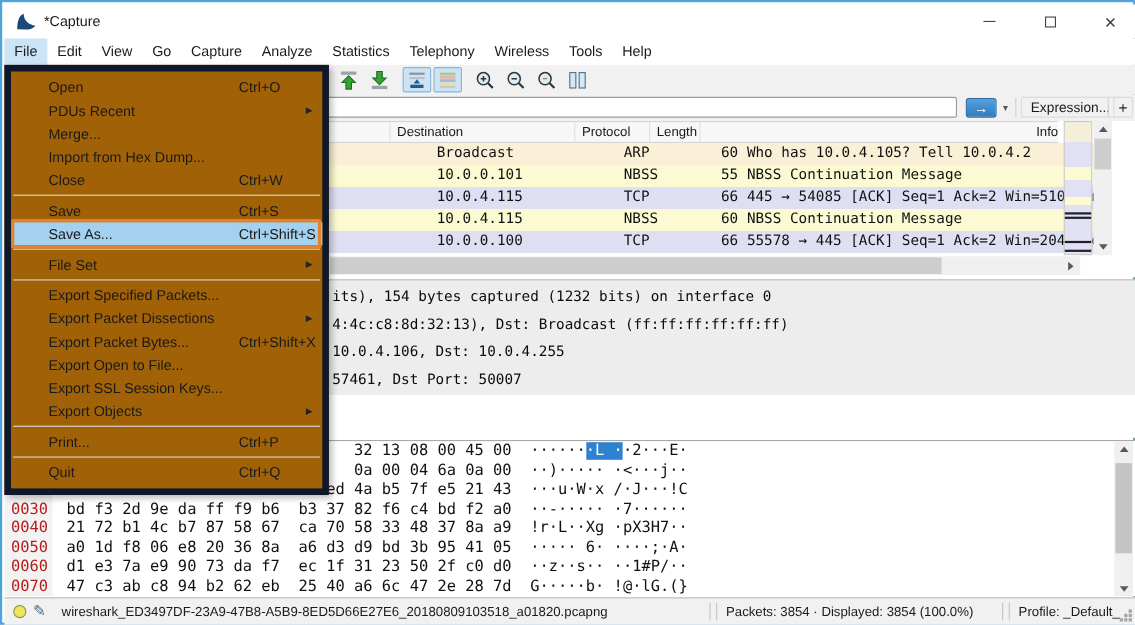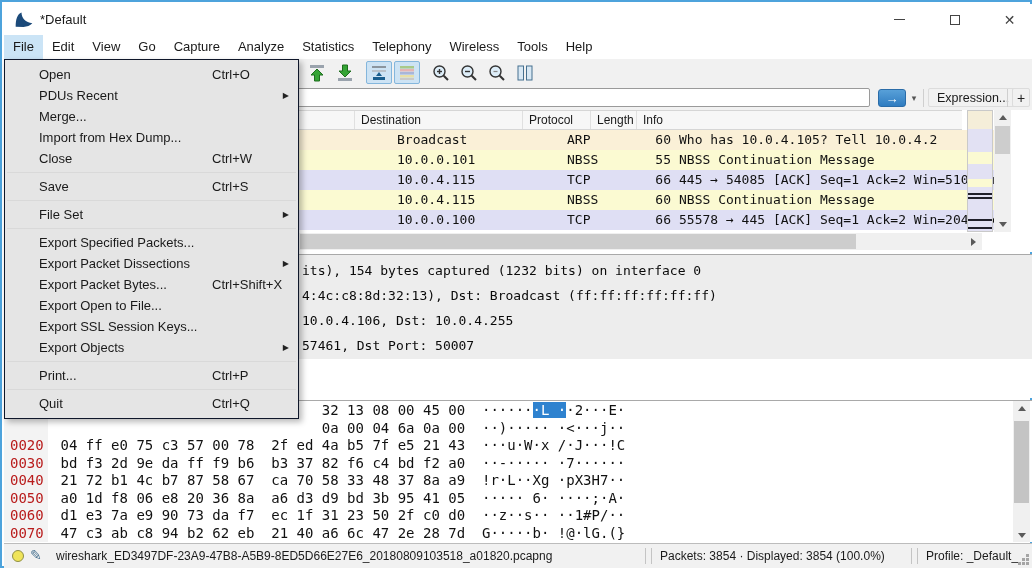--- a/index.html
+++ b/index.html
@@ -98,42 +98,42 @@
   #pencil-icon{position:absolute;left:26px;top:3px;font-size:14px;color:#46708f;}
   #sb-filename{position:absolute;left:52px;top:5px;white-space:nowrap;}
   .sb-sep{position:absolute;top:4px;width:5px;height:16px;border-left:1px solid #c4c4c4;border-right:1px solid #c4c4c4;}
   #sb-sep1{left:641px;} #sb-sep2{left:907px;}
   #sb-packets{position:absolute;left:656px;top:5px;white-space:nowrap;}
   #sb-profile{position:absolute;left:922px;top:5px;white-space:nowrap;}
   #sb-grip{position:absolute;right:3px;bottom:3px;width:3px;height:3px;background:#a5a5a5;
            box-shadow:-4px 0 #a5a5a5,0 -4px #a5a5a5,-8px 0 #a5a5a5,-4px -4px #a5a5a5,0 -8px #a5a5a5;}
 
   
-  #file-menu{position:absolute;left:2px;top:57px;width:295px;background:#e5e5e5;
-             border:1px solid #0f172a;box-shadow:3px 3px 6px rgba(0,0,0,0.28);box-sizing:border-box;
+  #file-menu{position:absolute;left:2px;top:57px;width:295px;background:#a16207;
+             border:6px solid #0f172a;box-shadow:3px 3px 6px rgba(0,0,0,0.28);box-sizing:border-box;
              padding:4px 0;z-index:50;}
   .menu-item{position:relative;height:21px;font-size:13px;color:#1a1a1a;}
   .menu-item.hl{background:#a3d1ef;}
   .mi-label{position:absolute;left:34px;top:3px;}
   .mi-shortcut{position:absolute;left:207px;top:3px;}
   .mi-arrow{position:absolute;right:9px;top:6px;font-size:8px;color:#222;}
   .menu-sep{height:1px;background:#d9d9d9;margin:3px 2px;}
   .orange-box{position:absolute;left:0;right:1px;top:-3px;bottom:-3px;border:3px solid #e5802d;
               border-radius:2px;pointer-events:none;z-index:5;}
 </style>
 </head>
 <body>
 
 <div id="win">
 
   <div id="titlebar">
     <svg id="app-icon" viewBox="0 0 24 20">
       <path d="M2 18 C2 9 4 3 9 1 C9 8 14 13 22 14 C19.5 17 15.5 18.3 11.5 18.3 Z" fill="#1b4a7a"></path>
     </svg>
-    <span id="win-title">*Default</span>
+    <span id="win-title">*Capture</span>
     <div id="win-controls">
       <div class="wc wc-min">
           <i></i>
         </div>
       <div class="wc wc-max">
           <i></i>
         </div>
       <div class="wc wc-close">✕</div>
     </div>
   </div>
@@ -223,21 +223,21 @@
     <div id="expression-btn">Expression...</div>
     <div id="filter-sep2"></div>
     <div id="filter-add">+</div>
   </div>
 
   <div id="packet-list">
     <div id="pl-header">
         <span class="hcell" style="left: 350px; width: 168px;">Destination</span>
         <span class="hcell" style="left: 518px; width: 68px;">Protocol</span>
         <span class="hcell" style="left: 586px; width: 46px;">Length</span>
-        <span class="hcell" style="left: 632px; width: 326px;">Info</span>
+        <span class="hcell" style="left: 632px; width: 326px; text-align: right;">Info</span>
       </div>
     <div id="pl-rows">
         <div class="pkt-row mono" style="background: rgb(250, 240, 215);">
           <span class="c-dest">Broadcast</span>
           <span class="c-proto">ARP</span>
           <span class="c-len">60</span>
           <span class="c-info">Who has 10.0.4.105? Tell 10.0.4.2</span>
         </div>
         <div class="pkt-row mono" style="background: rgb(251, 250, 210);">
           <span class="c-dest">10.0.0.101</span>
@@ -300,21 +300,21 @@
   <div id="hex-pane">
     <div id="hex-offcol"></div>
     <div id="hex-rows" class="mono">
         <div class="hex-row"><span class="hx-off"></span><span class="hx-bytes">                               32 13 08 00 45 00</span><span class="hx-ascii"><span>······</span><span class="hx-hl">·L ·</span><span>·2···E·</span></span></div>
         <div class="hex-row"><span class="hx-off"></span><span class="hx-bytes">                               0a 00 04 6a 0a 00</span><span class="hx-ascii">··)····· ·&lt;···j··</span></div>
         <div class="hex-row"><span class="hx-off">0020</span><span class="hx-bytes">04 ff e0 75 c3 57 00 78  2f ed 4a b5 7f e5 21 43</span><span class="hx-ascii">···u·W·x /·J···!C</span></div>
         <div class="hex-row"><span class="hx-off">0030</span><span class="hx-bytes">bd f3 2d 9e da ff f9 b6  b3 37 82 f6 c4 bd f2 a0</span><span class="hx-ascii">··-····· ·7······</span></div>
         <div class="hex-row"><span class="hx-off">0040</span><span class="hx-bytes">21 72 b1 4c b7 87 58 67  ca 70 58 33 48 37 8a a9</span><span class="hx-ascii">!r·L··Xg ·pX3H7··</span></div>
         <div class="hex-row"><span class="hx-off">0050</span><span class="hx-bytes">a0 1d f8 06 e8 20 36 8a  a6 d3 d9 bd 3b 95 41 05</span><span class="hx-ascii">····· 6· ····;·A·</span></div>
         <div class="hex-row"><span class="hx-off">0060</span><span class="hx-bytes">d1 e3 7a e9 90 73 da f7  ec 1f 31 23 50 2f c0 d0</span><span class="hx-ascii">··z··s·· ··1#P/··</span></div>
-        <div class="hex-row"><span class="hx-off">0070</span><span class="hx-bytes">47 c3 ab c8 94 b2 62 eb  21 40 a6 6c 47 2e 28 7d</span><span class="hx-ascii">G·····b· !@·lG.(}</span></div>
+        <div class="hex-row"><span class="hx-off">0070</span><span class="hx-bytes">47 c3 ab c8 94 b2 62 eb  25 40 a6 6c 47 2e 28 7d</span><span class="hx-ascii">G·····b· !@·lG.(}</span></div>
       </div>
     <div id="hex-vscroll">
       <div class="sb-btn" style="top:0">
           <i class="tri-up"></i>
         </div>
       <div id="hex-vthumb"></div>
       <div class="sb-btn" style="bottom:0">
           <i class="tri-down"></i>
         </div>
     </div>
@@ -351,20 +351,25 @@
       </div>
       <div class="menu-item">
         <span class="mi-label">Close</span>
         <span class="mi-shortcut">Ctrl+W</span>
       </div>
       <div class="menu-sep"></div>
       <div class="menu-item">
         <span class="mi-label">Save</span>
         <span class="mi-shortcut">Ctrl+S</span>
       </div>
+      <div class="menu-item hl">
+        <span class="mi-label">Save As...</span>
+        <span class="mi-shortcut">Ctrl+Shift+S</span>
+        <div class="orange-box"></div>
+      </div>
       <div class="menu-sep"></div>
       <div class="menu-item">
         <span class="mi-label">File Set</span>
         <span class="mi-shortcut"></span>
         <span class="mi-arrow">▶</span>
       </div>
       <div class="menu-sep"></div>
       <div class="menu-item">
         <span class="mi-label">Export Specified Packets...</span>
         <span class="mi-shortcut"></span>

